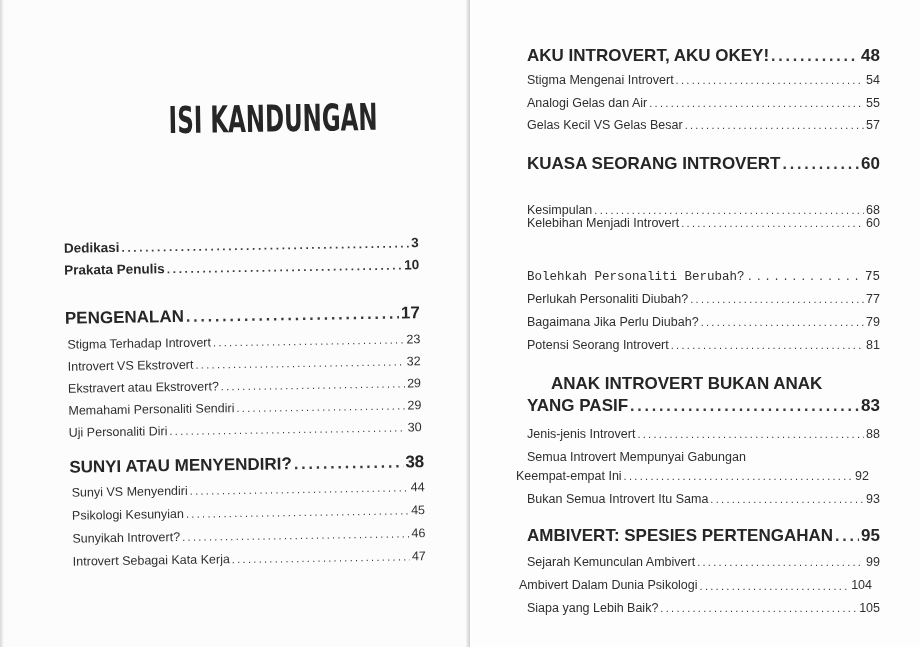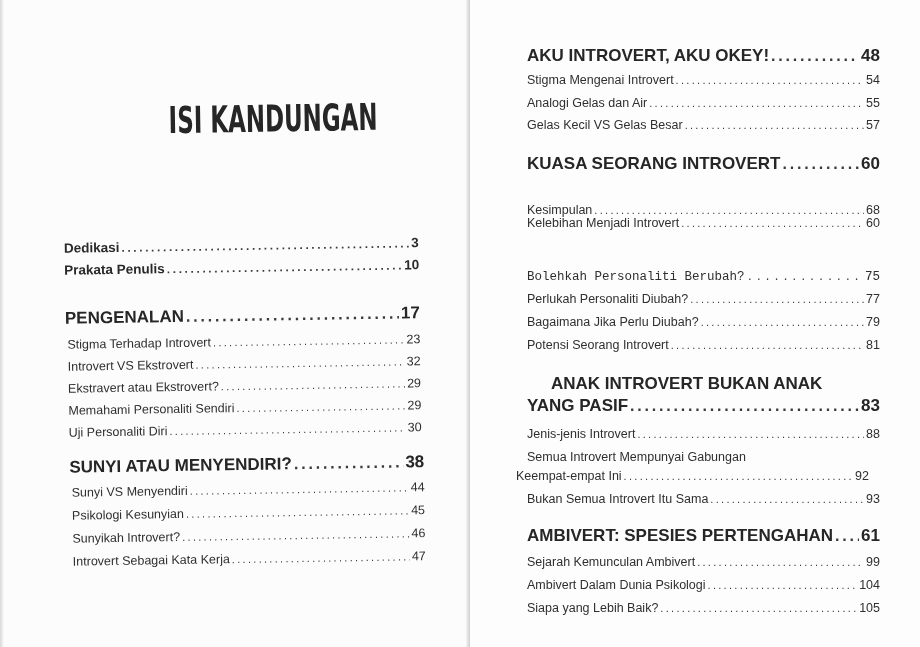--- a/index.html
+++ b/index.html
@@ -212,28 +212,28 @@
   </div>
   <div class="row sub" style="left:57px; top:492px; width:353px;">
     <span class="label">Bukan Semua Introvert Itu Sama</span>
     <span class="dots"></span>
     <span class="num">93</span>
   </div>
 
   <div class="row chap" style="left:57px; top:526px; width:353px;">
     <span class="label">AMBIVERT: SPESIES PERTENGAHAN</span>
     <span class="dots"></span>
-    <span class="num">61</span>
+    <span class="num">95</span>
   </div>
   <div class="row sub" style="left:57px; top:555px; width:353px;">
     <span class="label">Sejarah Kemunculan Ambivert</span>
     <span class="dots"></span>
     <span class="num">99</span>
   </div>
-  <div class="row sub" style="left:57px; top:578px; width:353px;">
+  <div class="row sub" style="left:49px; top:578px; width:353px;align-items:flex-end;">
     <span class="label">Ambivert Dalam Dunia Psikologi</span>
     <span class="dots"></span>
     <span class="num">104</span>
   </div>
   <div class="row sub" style="left:57px; top:601px; width:353px;">
     <span class="label">Siapa yang Lebih Baik?</span>
     <span class="dots"></span>
     <span class="num">105</span>
   </div>
 </div>

